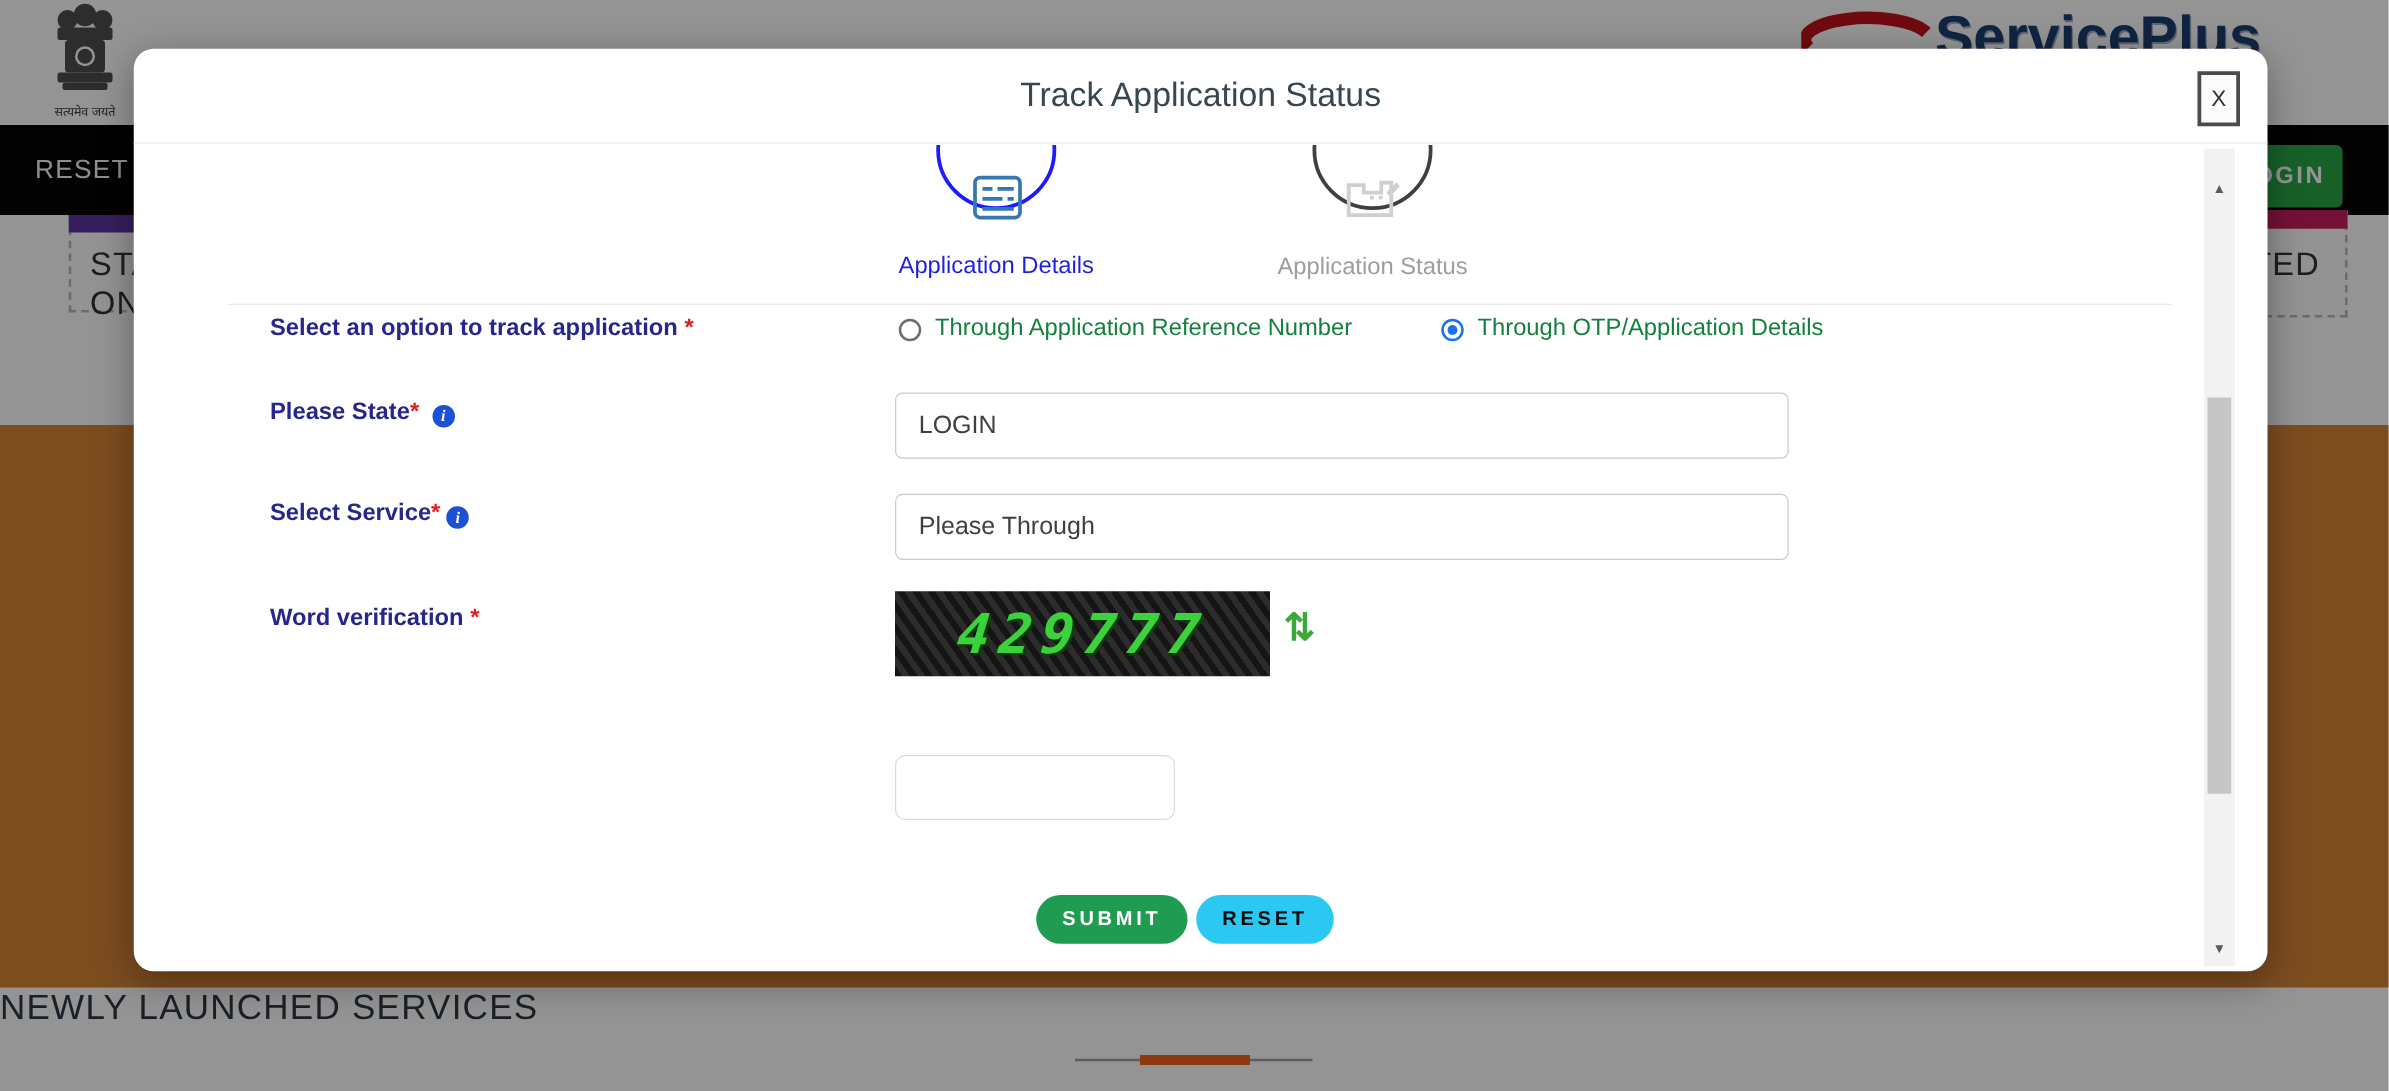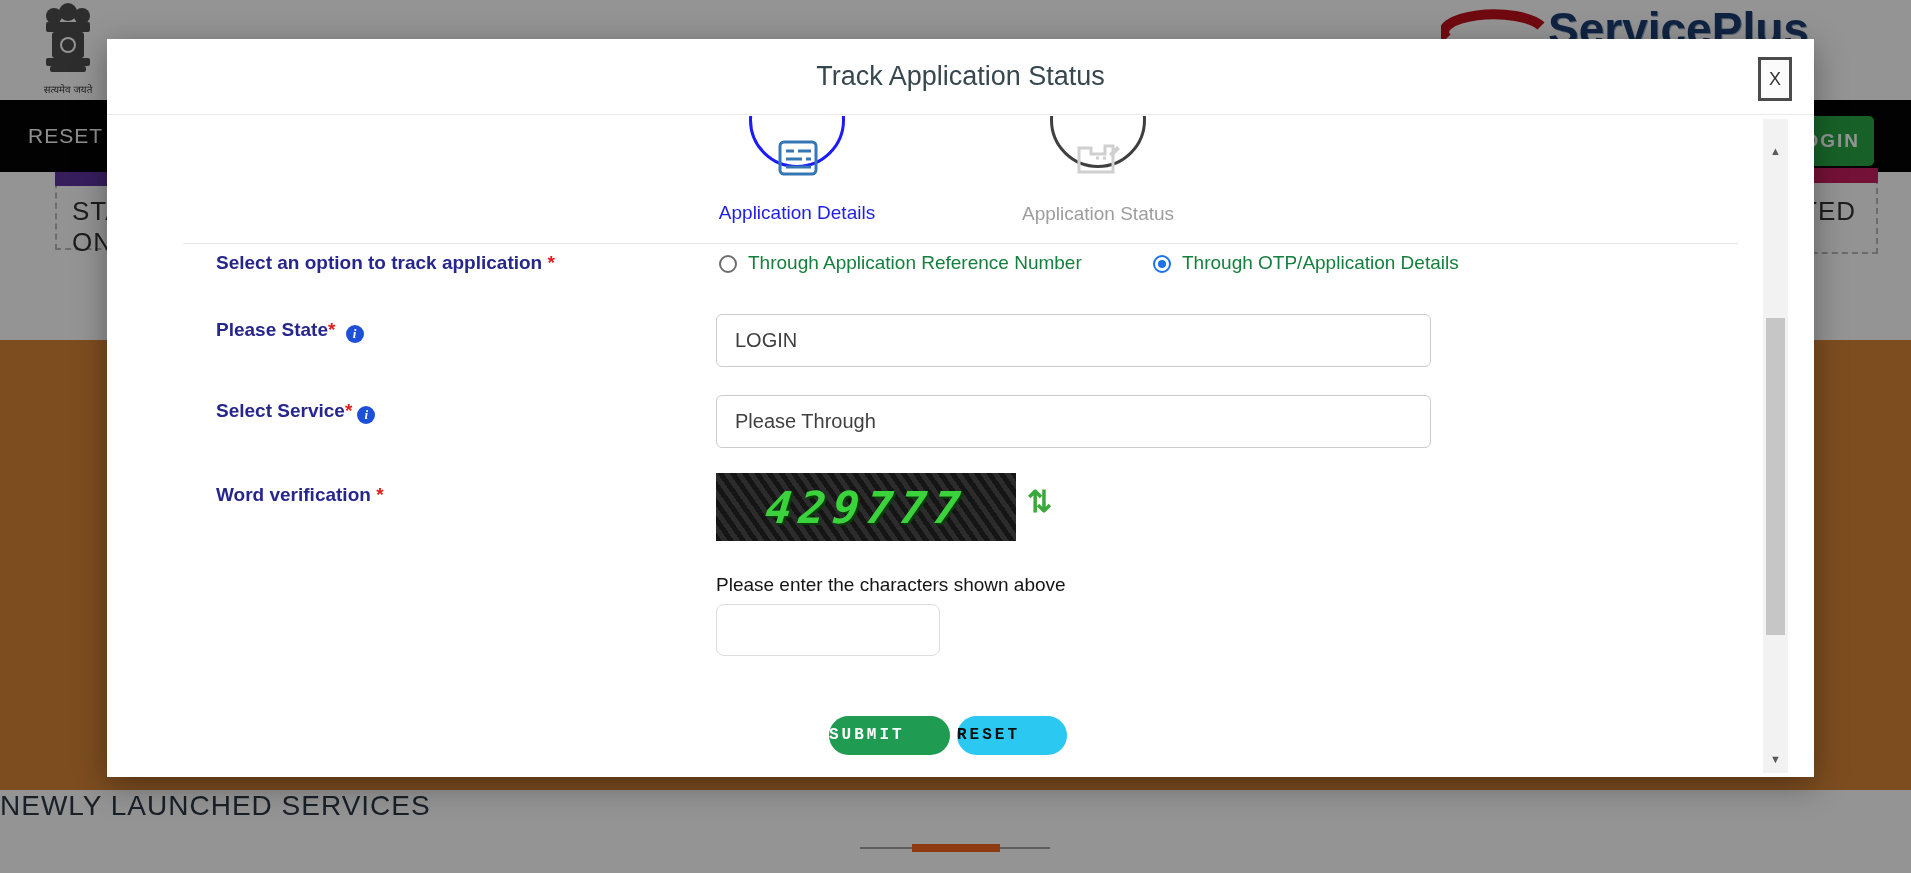--- a/index.html
+++ b/index.html
@@ -35,21 +35,21 @@
                    color:#2c3744; letter-spacing:1px; }
   .divider { left:860px; top:844px; width:190px; height:8px; }
   .divider .thin { position:absolute; left:0; top:3px; width:100%; height:2px; background:#9f9f9f; }
   .divider .thick { position:absolute; left:52px; top:0; width:88px; height:8px; background:#f4641d; }
 
   
   .overlay { left:0; top:0; width:1911px; height:873px; background:rgba(0,0,0,0.42); }
 
   
   .modal { left:107px; top:39px; width:1707px; height:738px; background:#fff;
-           border-radius:0; box-shadow:0 8px 30px rgba(0,0,0,0.35); }
+           border-radius:16px; box-shadow:0 8px 30px rgba(0,0,0,0.35); }
   .m-header { position:absolute; left:0; top:0; width:100%; height:76px;
               border-bottom:1px solid #e9e9e9; }
   .m-title { width:100%; text-align:center; line-height:74px; font-size:27px; color:#37474f; }
   .m-close { position:absolute; right:22px; top:18px; width:34px; height:44px;
              border:3px solid #4b4b4b; background:#fbfbfb; color:#333; font-size:18px;
              display:flex; align-items:center; justify-content:center; cursor:pointer; }
   .m-body { position:absolute; left:0; top:77px; width:100%; height:661px; overflow:hidden; }
 
   .step-circle { position:absolute; width:96px; height:96px; border-radius:50%; background:#fff; }
   .circle-blue { left:642px; top:-44px; border:3px solid #1b1bff; }
@@ -85,21 +85,21 @@
                   transform:skewX(-6deg); text-shadow:2px 2px 1px #083f08; }
   .refresh-icon { position:absolute; left:920px; top:368px; font-size:30px; font-weight:bold;
                   color:#3aa83a; cursor:pointer; }
   .captcha-hint { position:absolute; left:609px; top:458px; font-size:19px; color:#141414; }
   .captcha-input { position:absolute; left:609px; top:488px; width:224px; height:52px;
                    border:1px solid #dcdcdc; border-radius:8px; font-size:20px; padding:0 14px;
                    color:#333; outline:none; }
 
   .pill-btn { position:absolute; top:600px; height:39px; border:none; border-radius:20px;
               font-size:16px; font-weight:bold; letter-spacing:3px; cursor:pointer;
-              line-height:39px;font-family:Liberation Mono, monospace; }
+              text-align:center; line-height:39px; }
   .submit-btn { left:722px; width:121px; background:#1f9b52; color:#ffffff; }
   .reset-btn  { left:850px; width:110px; background:#2bc8f2; color:#0d0d0d; }
 
   .sbar { position:absolute; left:1656px; top:80px; width:25px; height:654px; background:#f2f2f2; }
   .sbar .arrow { position:absolute; left:0; width:100%; text-align:center; font-size:11px; color:#5a5a5a; }
   .sbar .up { top:26px; } .sbar .down { bottom:8px; }
   .sbar .thumb { position:absolute; left:3px; width:19px; top:199px; height:317px; background:#c6c6c6; }
 </style>
 </head>
 <body>
@@ -206,21 +206,20 @@
       <div class="selectbox" style="top:279px;">Please Through</div>
 
       <div class="navy-label" style="left:109px; top:368px;">
         <span>Word verification</span>
         <span class="req">*</span>
       </div>
       <div class="captcha">
         <span class="captcha-code">429777</span>
       </div>
       <div class="refresh-icon">⇅</div>
-      <div class="captcha-hint">Please enter the characters shown above</div>
       <input class="captcha-input" type="text" value="" style="">
 
       <div class="pill-btn submit-btn">SUBMIT</div>
       <div class="pill-btn reset-btn">RESET</div>
     </div>
 
     <div class="sbar">
       <div class="arrow up">▲</div>
       <div class="thumb"></div>
       <div class="arrow down">▼</div>

